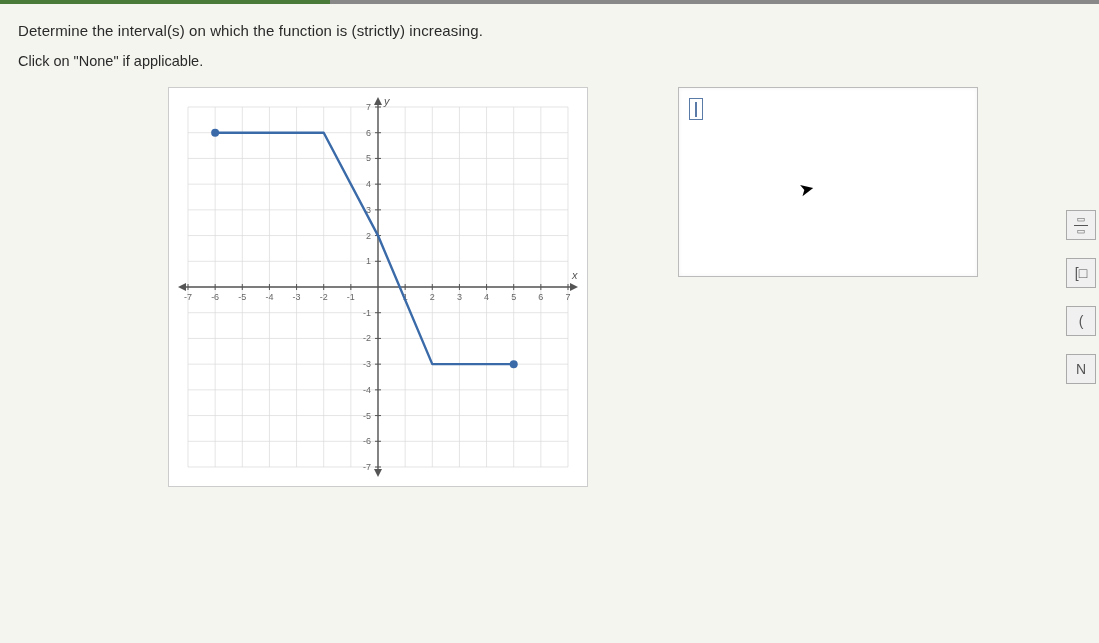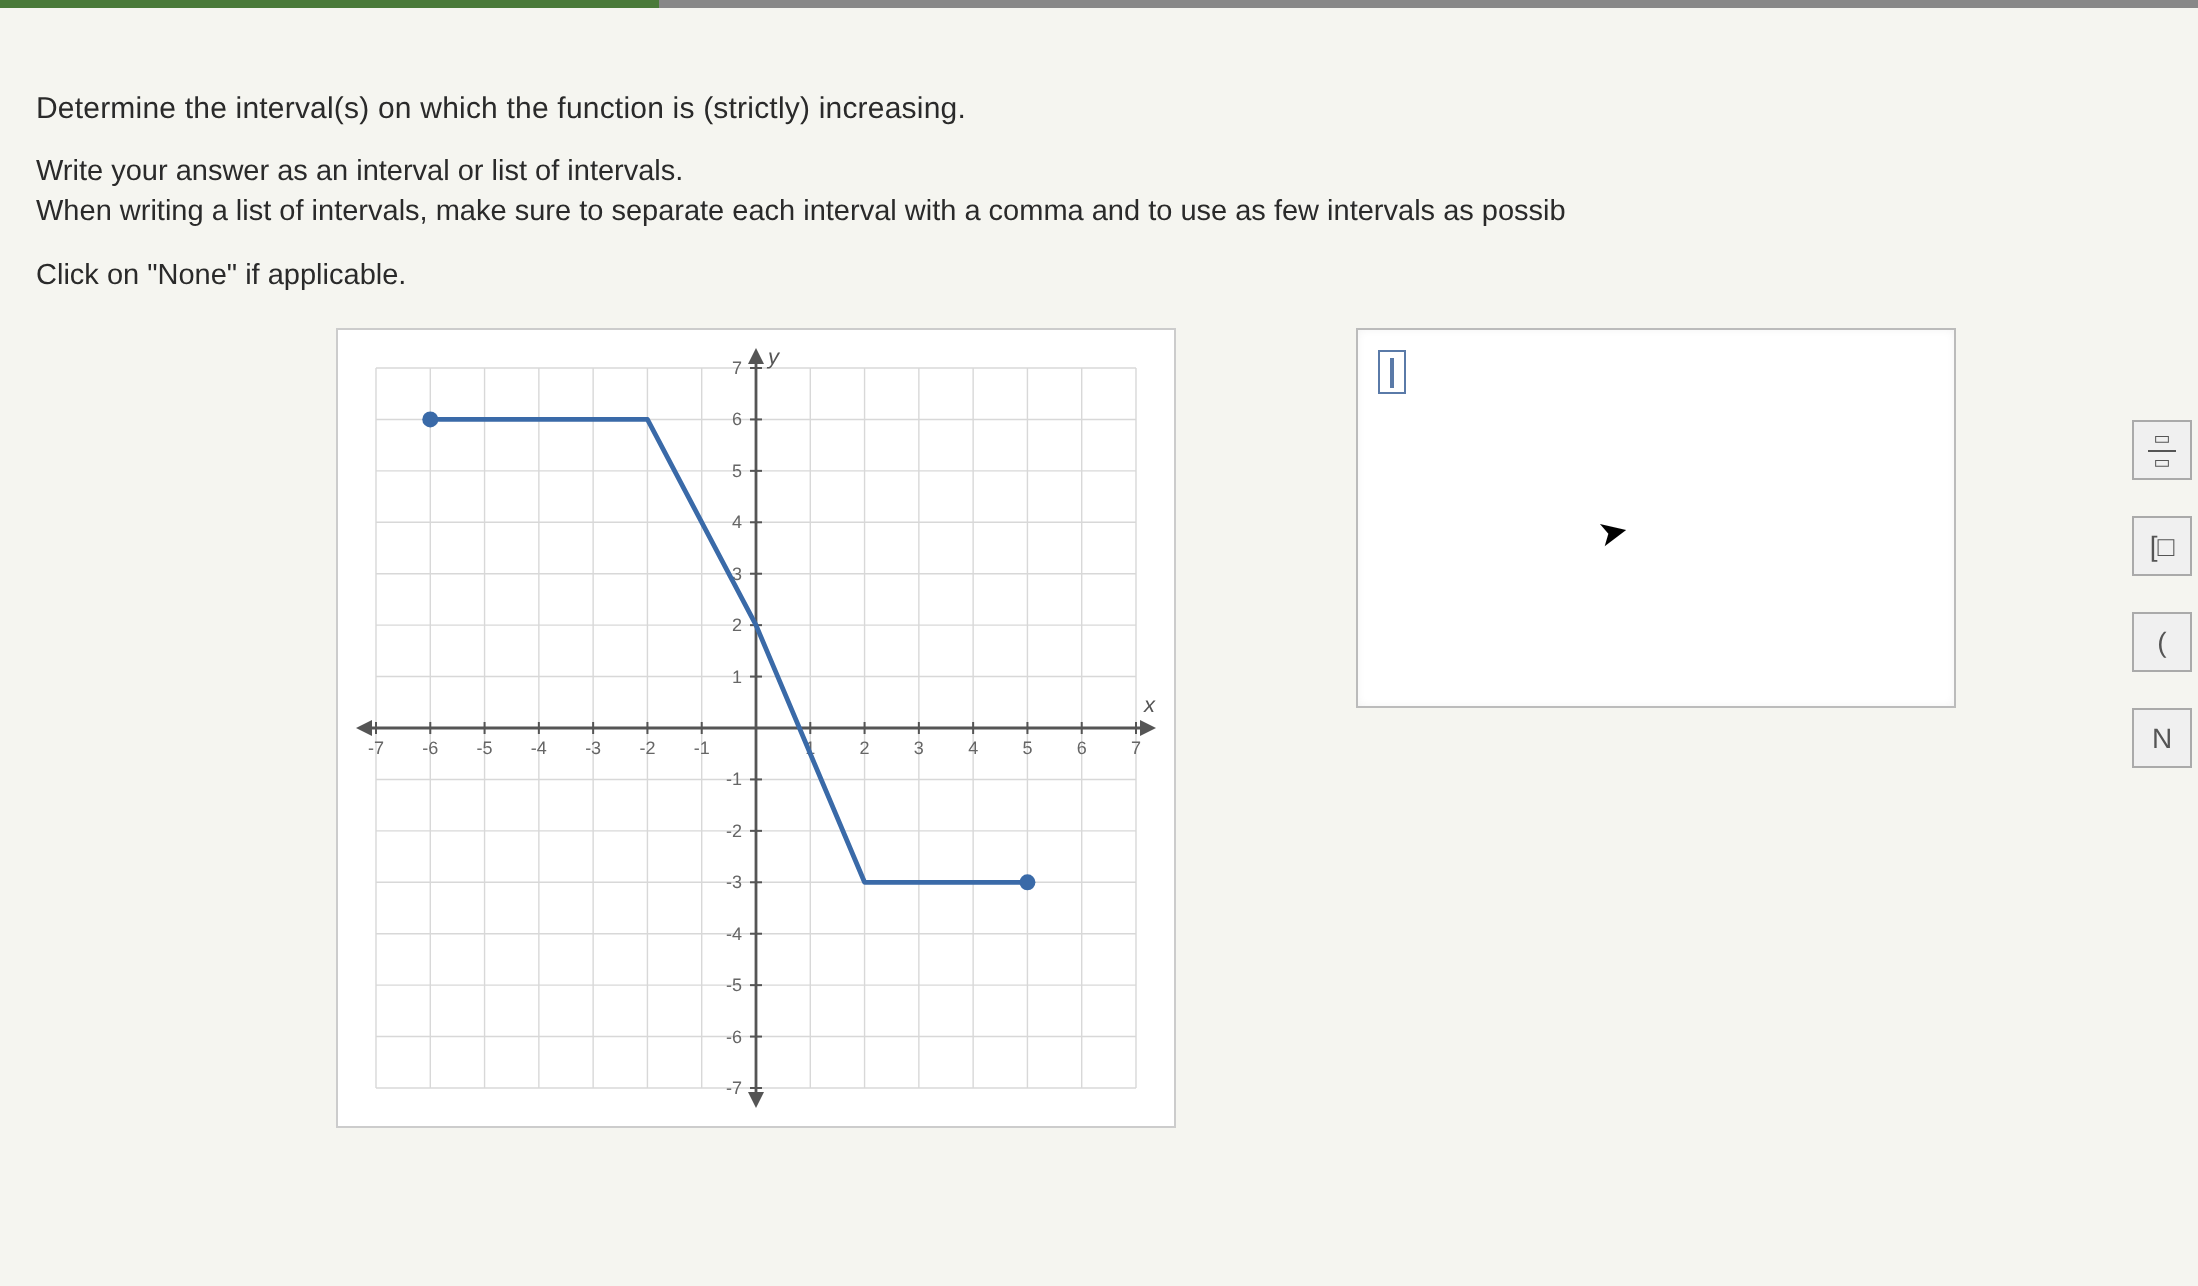--- a/index.html
+++ b/index.html
@@ -20,21 +20,20 @@
       background: linear-gradient(to right, #4a7a3a 0%, #4a7a3a 30%, #888 30%, #888 100%);
     }
     .content {
       padding: 22px 18px 0 18px;
     }
     .question-line {
       font-size: 15px;
       color: #2a2a2a;
       margin-bottom: 14px;
       letter-spacing: 0.1px;
-      margin-top: 24px;
     }
     .instr-line {
       font-size: 14.5px;
       color: #2a2a2a;
       line-height: 1.35;
     }
     .instr-block { margin-bottom: 14px; }
     .click-line { font-size: 14.5px; color: #2a2a2a; margin-bottom: 18px; }
     .workarea {
       display: flex;
@@ -108,24 +107,20 @@
   </style>
 </head>
 <body>
 
 <div class="top-edge"></div>
 
 <div class="content">
 
   <p class="question-line">Determine the interval(s) on which the function is (strictly) increasing.</p>
 
-  <div class="instr-block">
-    <p class="instr-line">Write your answer as an interval or list of intervals.</p>
-    <p class="instr-line">When writing a list of intervals, make sure to separate each interval with a comma and to use as few intervals as possib</p>
-  </div>
 
   <p class="click-line">Click on "None" if applicable.</p>
 
   <div class="workarea">
 
     <div class="graph-box">
       <svg id="graph-svg" width="420" height="400">
           <rect x="0" y="0" width="420" height="400" fill="#fff" stroke="none"></rect>
           <line x1="20" y1="380" x2="20" y2="20" stroke="#d8d8d8" stroke-width="0.7"></line>
           <line x1="47.14285714285714" y1="380" x2="47.14285714285714" y2="20" stroke="#d8d8d8" stroke-width="0.7"></line>

